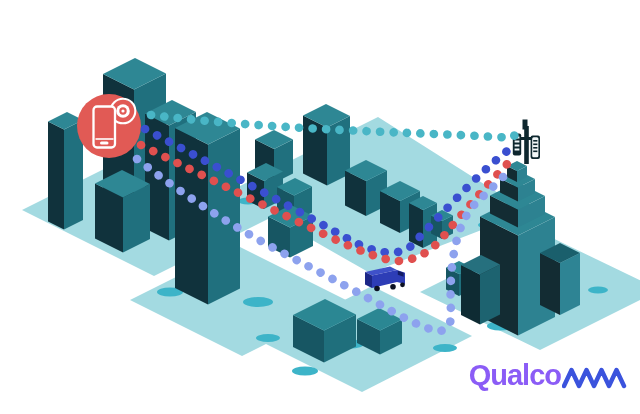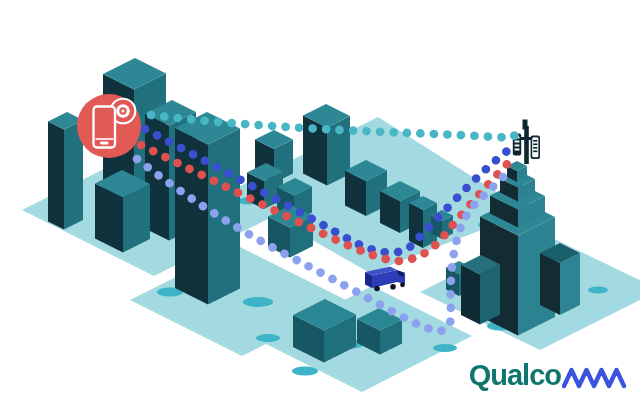--- a/index.html
+++ b/index.html
@@ -3,21 +3,21 @@
 <meta charset="utf-8">
 <style>
   html,body{margin:0;padding:0;background:#ffffff;}
   #stage{position:relative;width:640px;height:414px;overflow:hidden;background:#fff;
          font-family:"Liberation Sans", sans-serif;}
   #stage svg{position:absolute;left:0;top:0;}
   .dots{fill:none;stroke-linecap:round;stroke-linejoin:round;stroke-width:8.6;
         stroke-dasharray:0.1 13.4;}
   .tile{stroke:none;}
   #logo{position:absolute;right:12px;top:360px;display:flex;align-items:center;
-        color:#0f766e;}
+        color:#8b5cf6;}
   #logo .word{font-size:29px;font-weight:bold;letter-spacing:-1px;line-height:1;}
   #logo svg{position:static;margin-left:1px;margin-top:6px;}
 </style>
 </head>
 <body>
 
 <div id="stage">
   <svg width="640" height="414" viewBox="0 0 640 414">
 
     <g id="city-blocks">

